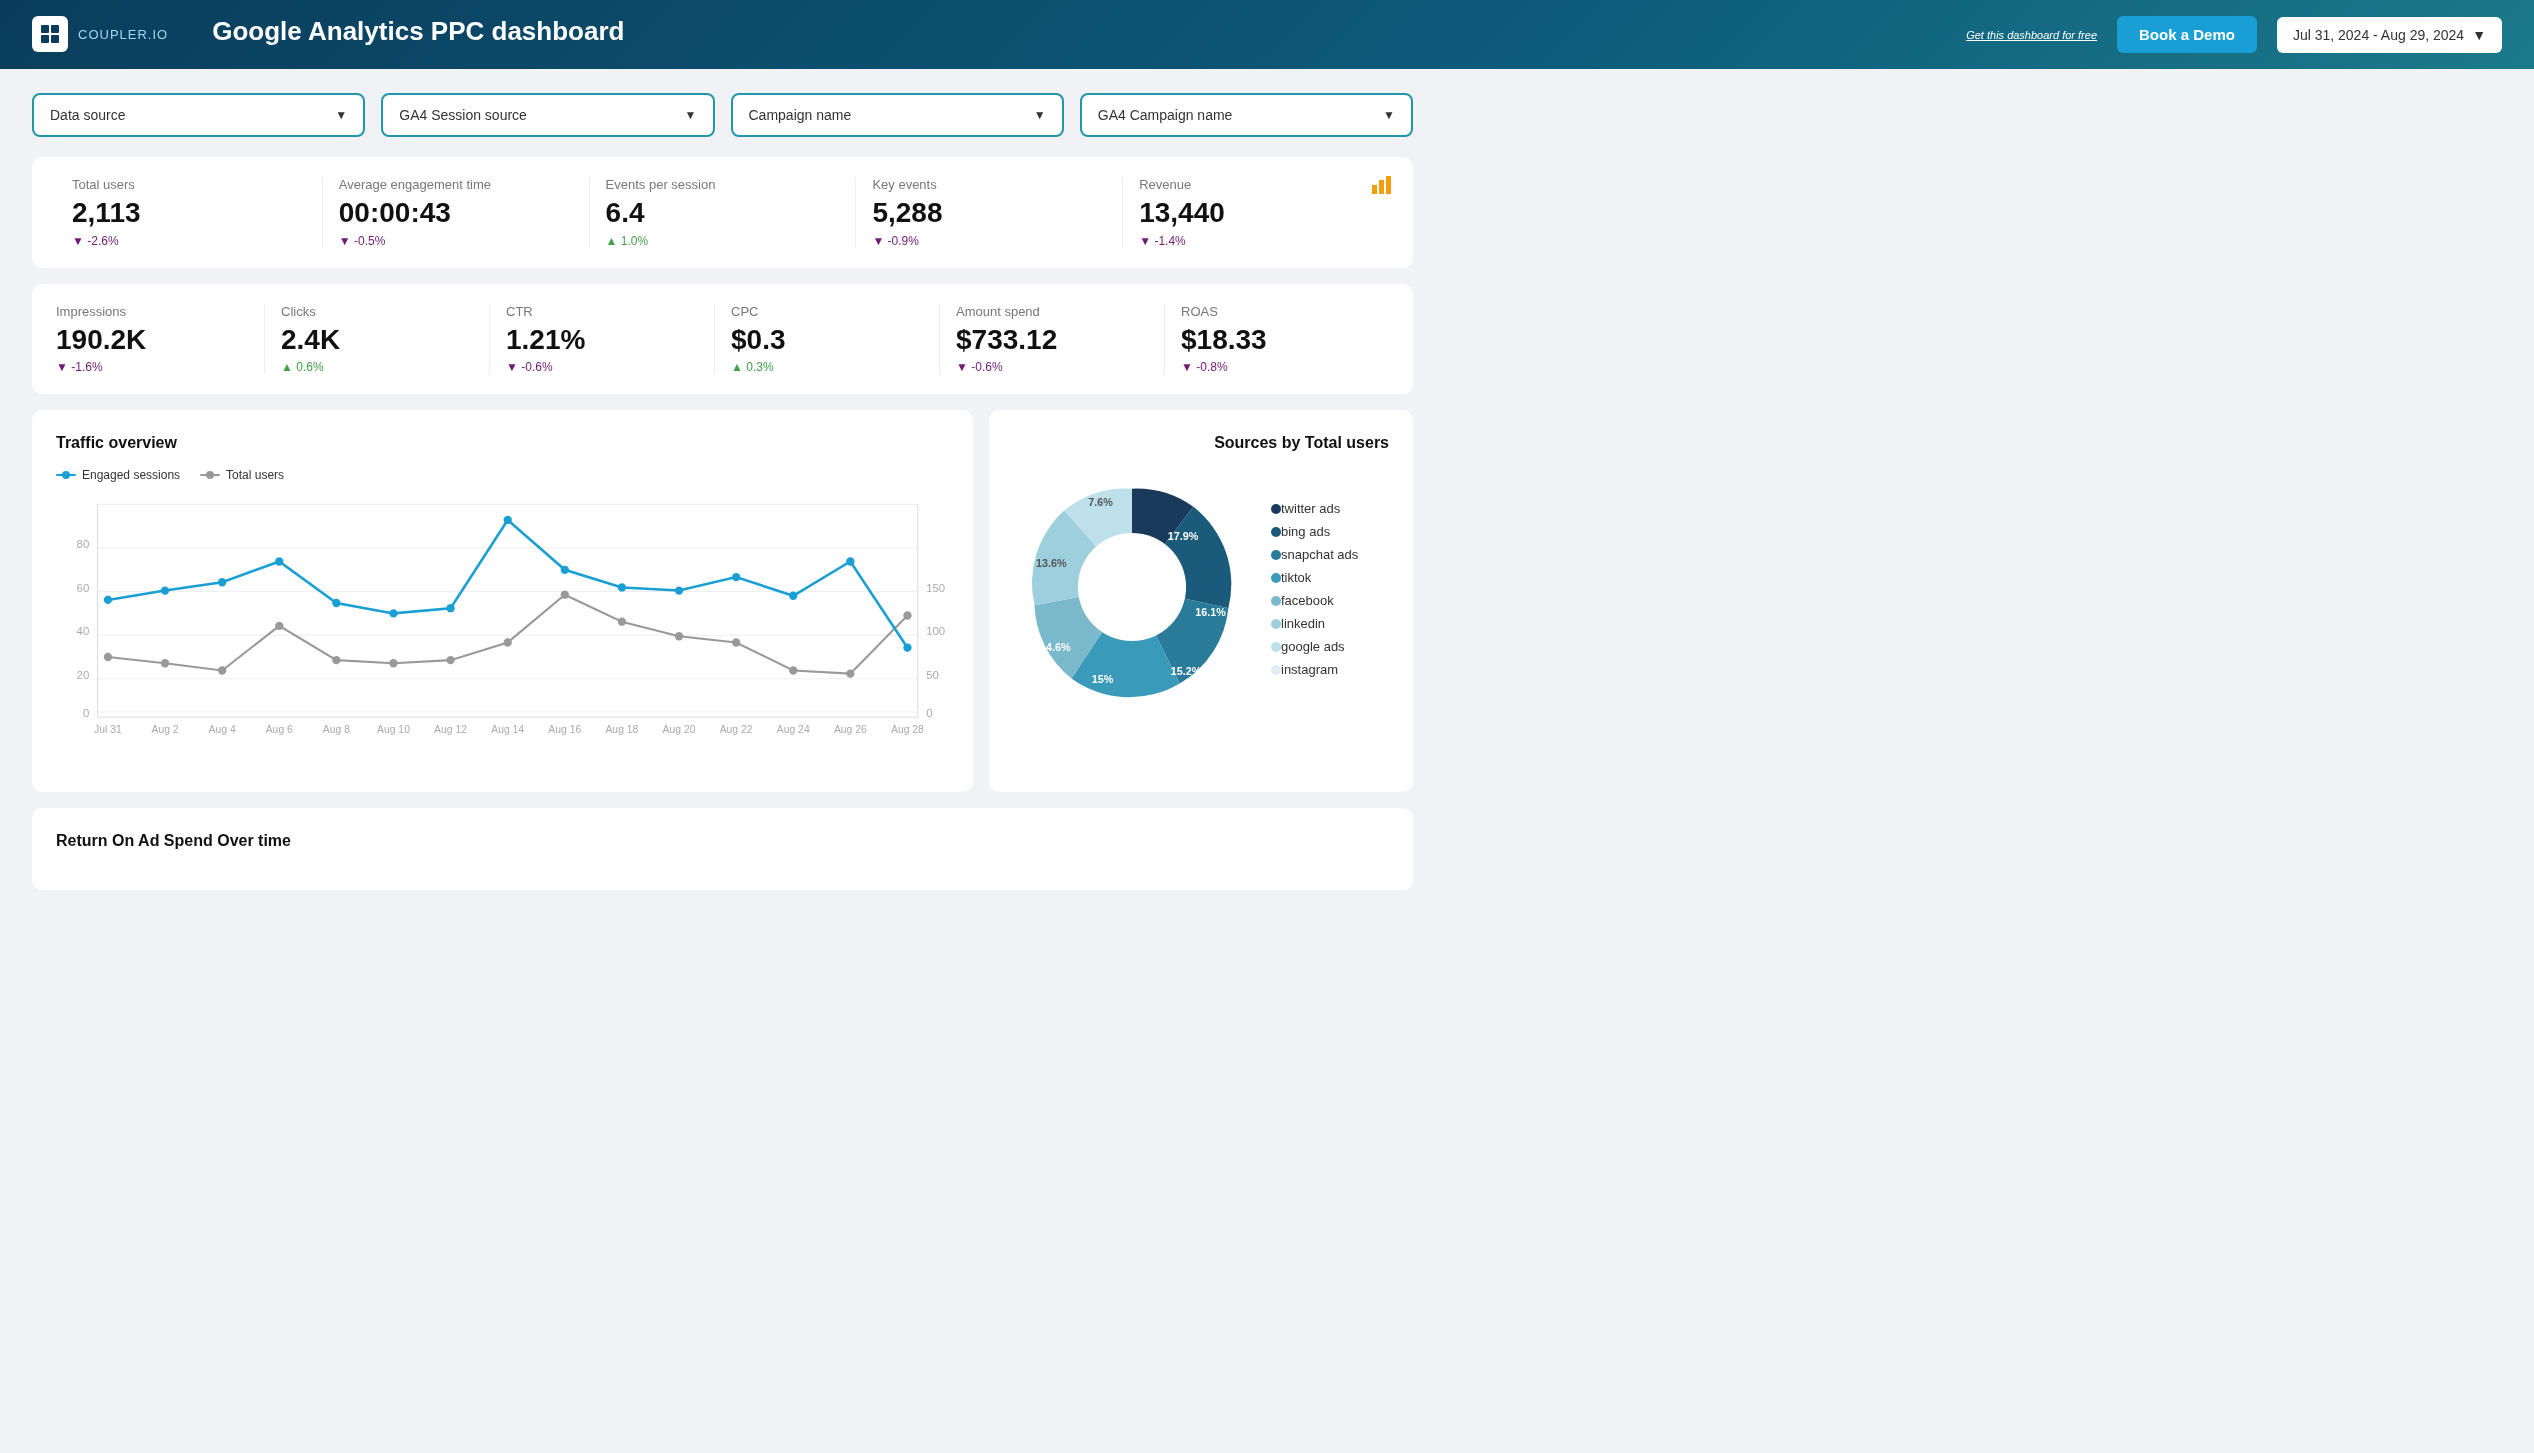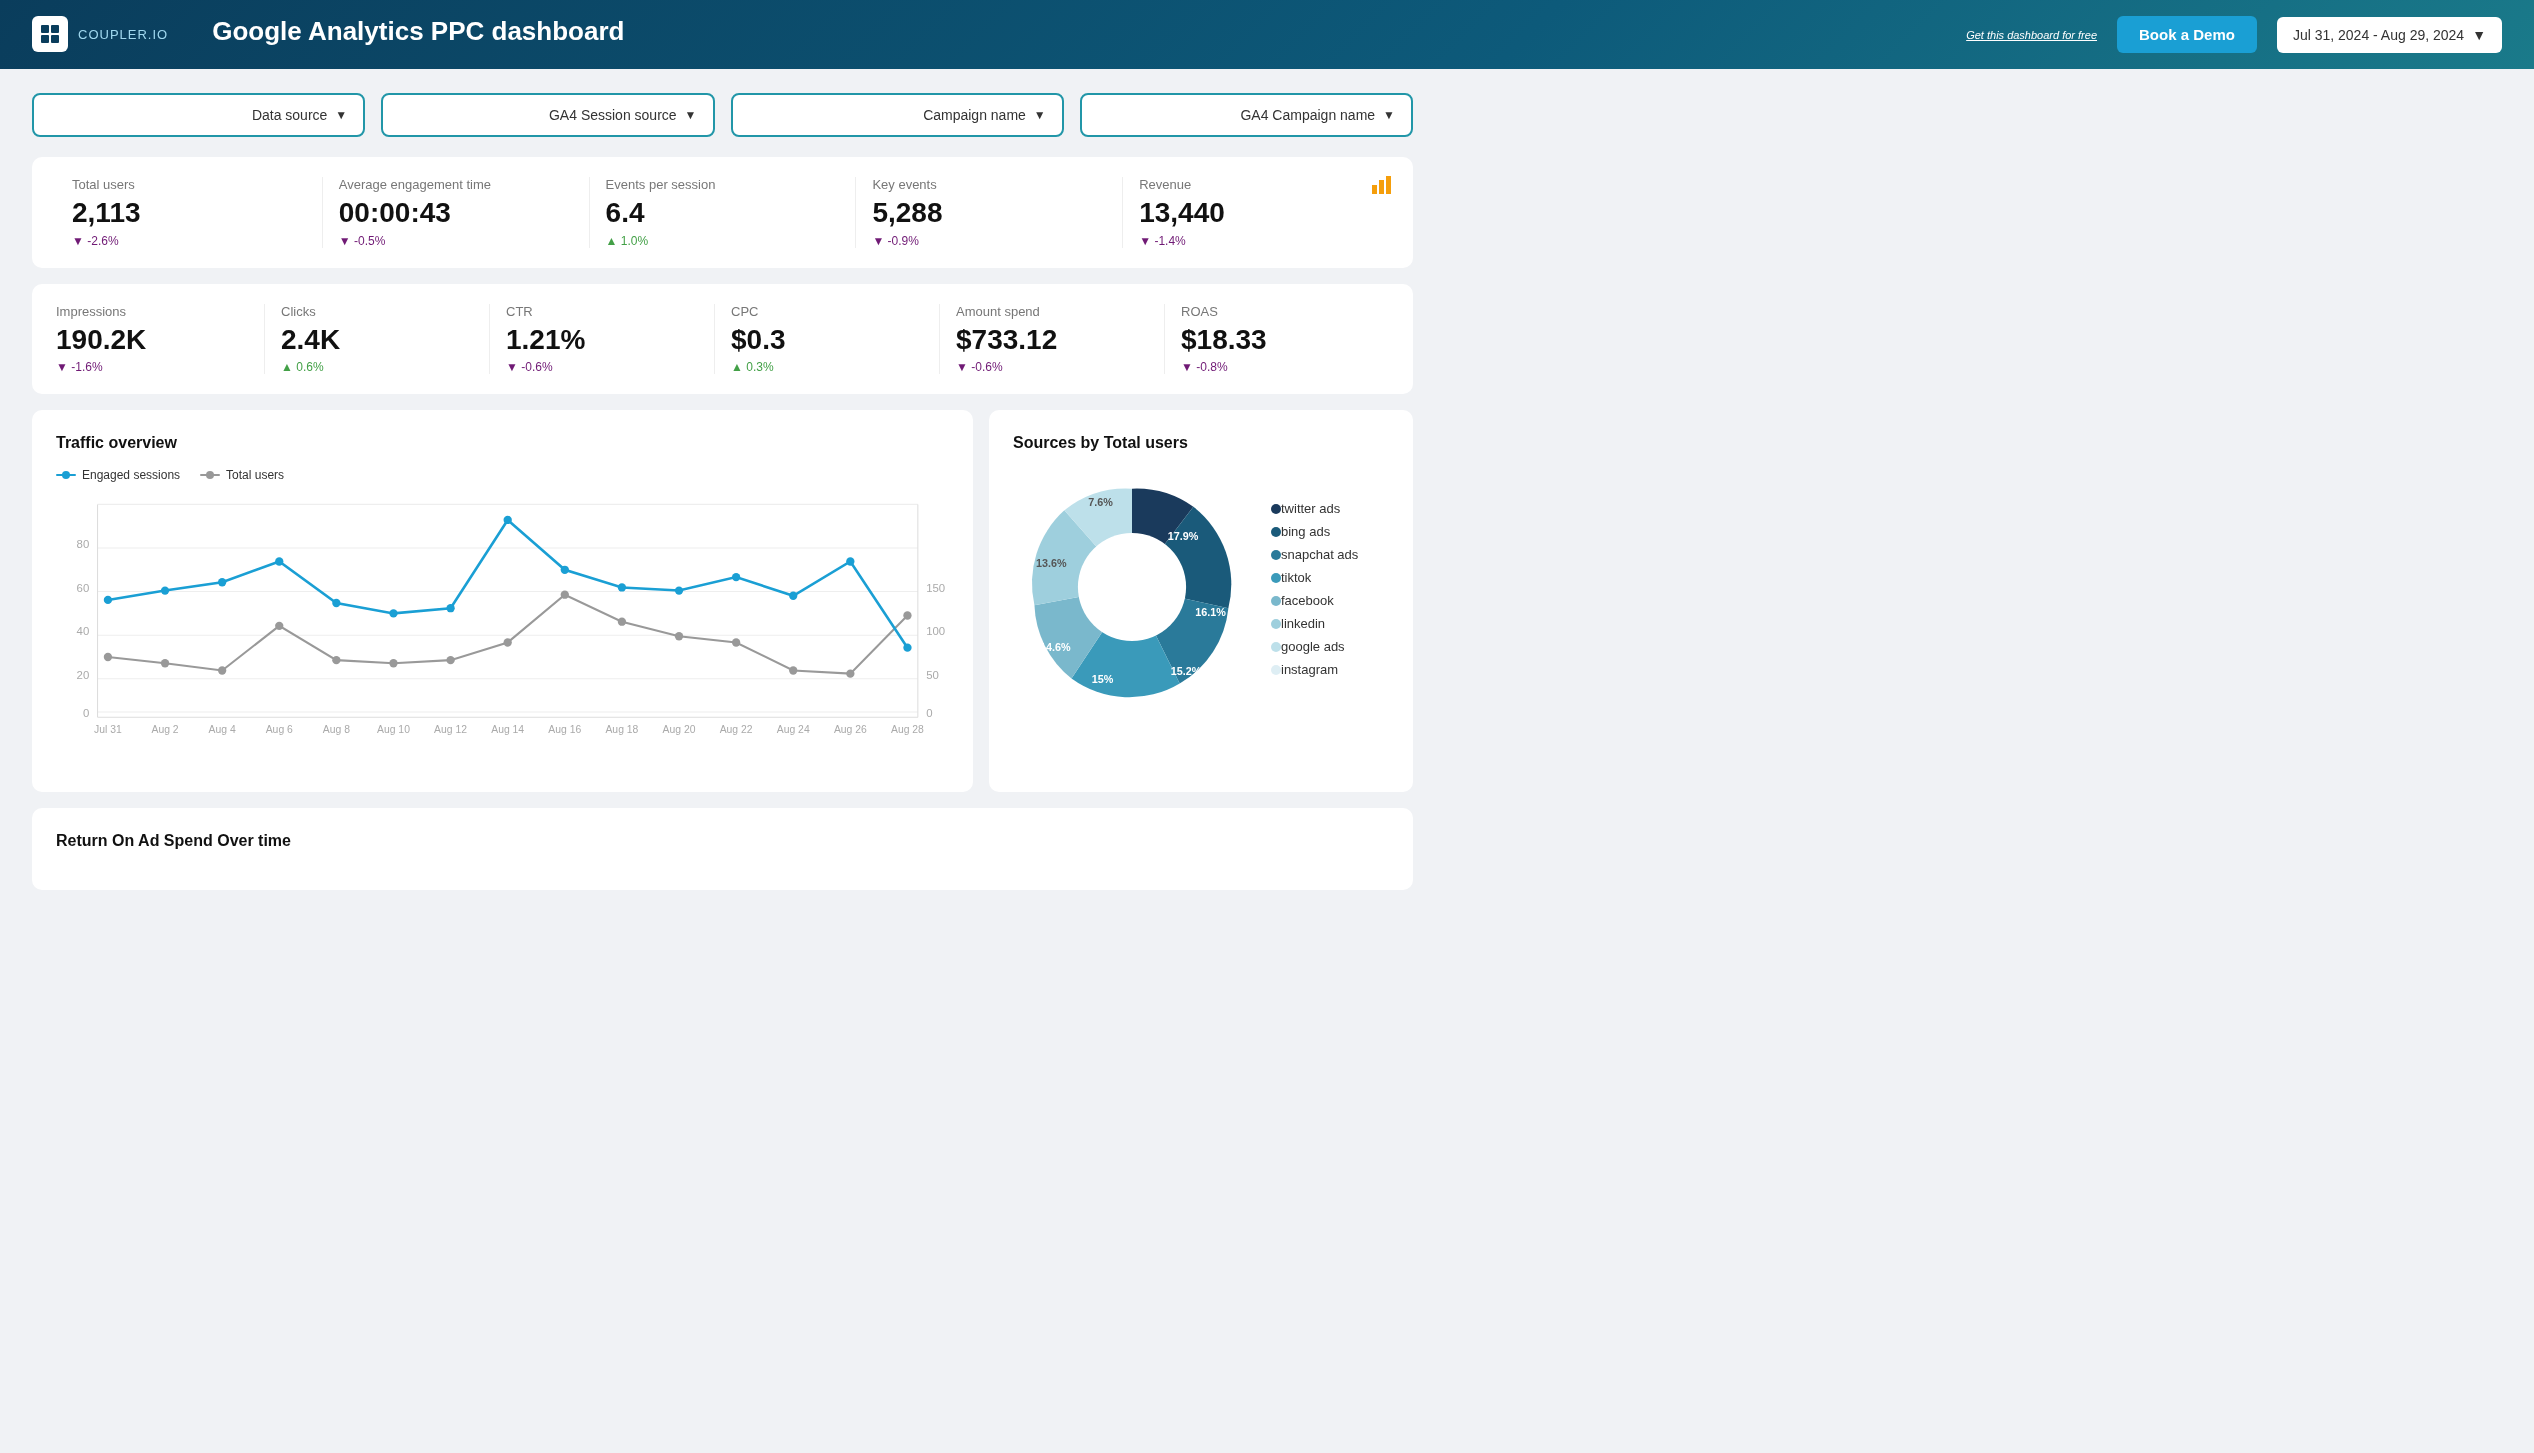--- a/index.html
+++ b/index.html
@@ -97,21 +97,21 @@
     .filter-select {
       background: white;
       border: 2px solid #2196a8;
       border-radius: 8px;
       padding: 12px 16px;
       font-size: 14px;
       color: #333;
       cursor: pointer;
       display: flex;
       align-items: center;
-      justify-content: flex-end;
+      justify-content: space-between;
       gap: 8px;
       flex: 1;
       min-width: 178px;
     }
     .filter-select .arrow {
       color: #333;
       font-size: 12px;
     }
 
     
@@ -177,20 +177,21 @@
       margin-bottom: 16px;
       color: #111;
     }
 
     .sources-chart-card {
       background: white;
       border-radius: 10px;
       padding: 24px;
       width: 424px;
       min-width: 376px;
+      text-align: right;
     }
 
     
     .chart-legend {
       display: flex;
       gap: 20px;
       margin-bottom: 12px;
       font-size: 12px;
     }
     .legend-item {

